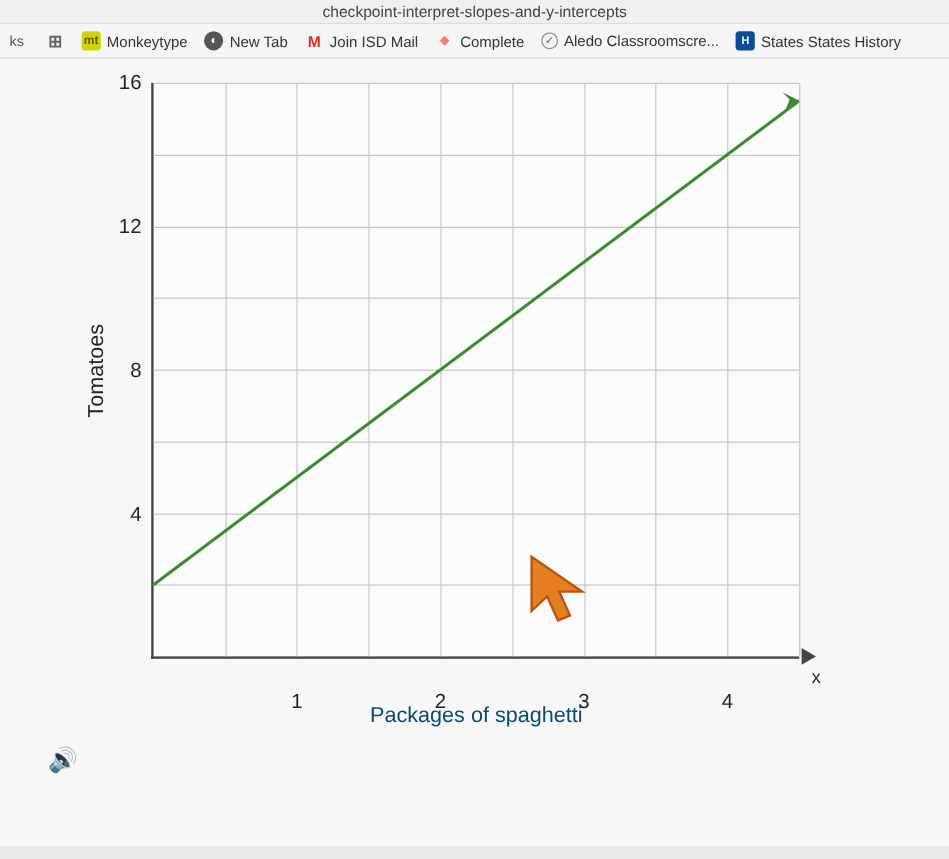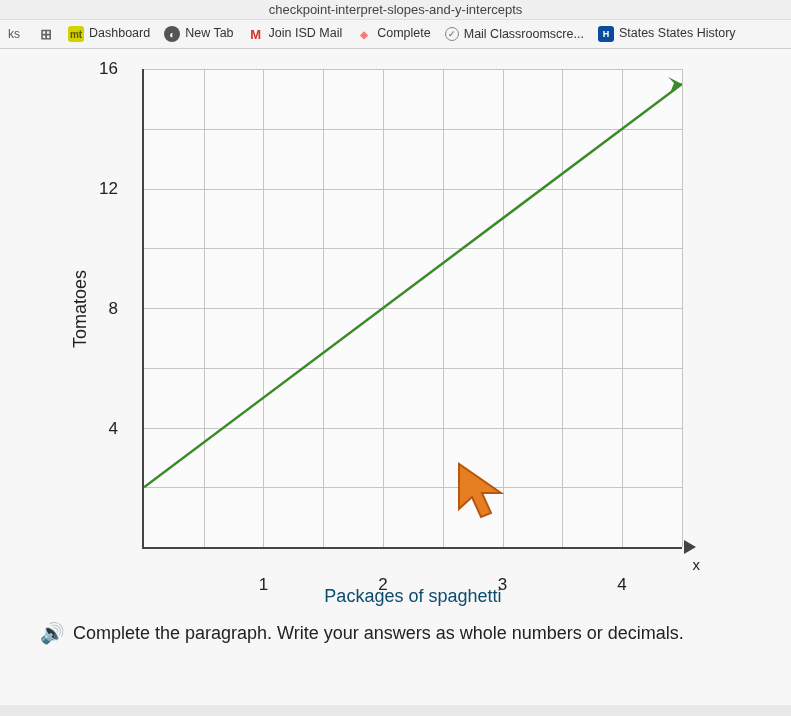--- a/index.html
+++ b/index.html
@@ -23,21 +23,21 @@
       align-items: center;
       gap: 14px;
       padding: 6px 8px;
       background: #f5f5f5;
       border-bottom: 1px solid #ccc;
       font-size: 12.5px;
       color: #333;
     }
     .bookmark-item {
       display: flex;
-      align-items: flex-start;
+      align-items: flex-end;
       gap: 5px;
       cursor: pointer;
       white-space: nowrap;
     }
     .bm-icon {
       width: 16px;
       height: 16px;
       display: inline-flex;
       align-items: center;
       justify-content: center;
@@ -74,21 +74,21 @@
       transform: rotate(180deg);
       font-size: 18px;
       color: #222;
       margin-right: 8px;
     }
     .y-ticks {
       display: flex;
       flex-direction: column;
       justify-content: space-between;
       height: 480px;
-      padding: 0 24px 0 0;
+      padding: 0 8px 0 0;
       font-size: 17px;
       color: #222;
       text-align: right;
     }
     .y-ticks span { height: 0; line-height: 0; }
     .y-ticks .spacer { flex: 1; }
     .plot-area {
       position: relative;
       width: 540px;
       height: 480px;
@@ -174,37 +174,37 @@
 <body>
 
 <div class="url-bar">checkpoint-interpret-slopes-and-y-intercepts</div>
 
 <div class="bookmarks-bar">
   <span class="left-label">ks</span>
   <span class="bm-icon apps">⊞</span>
 
   <div class="bookmark-item">
     <span class="bm-icon mt">mt</span>
-    <span>Dashboard</span>
+    <span>Monkeytype</span>
   </div>
   <div class="bookmark-item">
     <span class="bm-icon newtab">◐</span>
     <span>New Tab</span>
   </div>
   <div class="bookmark-item">
     <span class="bm-icon gmail">M</span>
     <span>Join ISD Mail</span>
   </div>
   <div class="bookmark-item">
     <span class="bm-icon dash">◆</span>
     <span>Complete</span>
   </div>
   <div class="bookmark-item">
     <span class="bm-icon join">✓</span>
-    <span>Mail Classroomscre...</span>
+    <span>Aledo Classroomscre...</span>
   </div>
   <div class="bookmark-item">
     <span class="bm-icon ush">H</span>
     <span>States States History</span>
   </div>
 </div>
 
 <div class="content-area">
 
   <div class="chart-wrapper">
@@ -262,16 +262,15 @@
       <div class="x-marker">x</div>
 
       <svg class="cursor-pointer" width="60" height="70" viewBox="0 0 60 70">
         <path d="M 5 5 L 5 50 L 18 38 L 27 58 L 37 54 L 28 34 L 47 34 Z" fill="#e67e22" stroke="#b8560f" stroke-width="2"></path>
       </svg>
     </div>
   </div>
 
   <div class="instruction-row">
     <span class="speaker-icon">🔊</span>
-    <span>Complete the paragraph. Write your answers as whole numbers or decimals.</span>
   </div>
 
 </div>
 
 </body></html>

